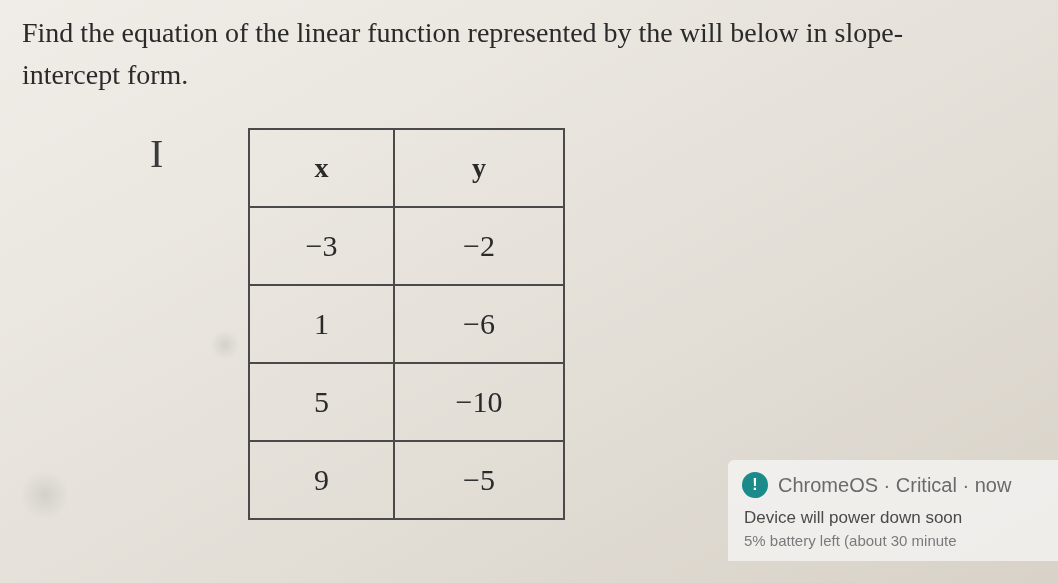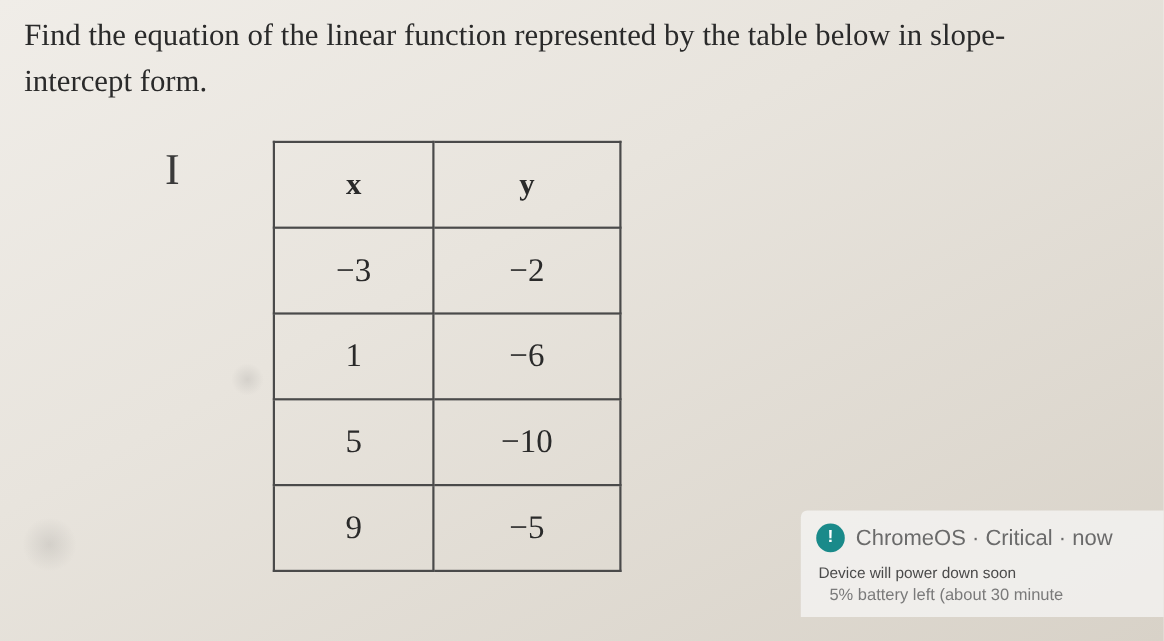--- a/index.html
+++ b/index.html
@@ -89,42 +89,42 @@
       color: white;
       font-size: 16px;
       font-weight: bold;
       flex-shrink: 0;
     }
     .notif-title-line {
       font-size: 20px;
       color: #6a6a6a;
     }
     .notif-body {
-      font-size: 14px;
+      font-size: 17px;
       color: #4a4a4a;
       margin-bottom: 4px;
       margin-left: 2px;
     }
     .notif-sub {
       font-size: 15px;
       color: #7a7a7a;
-      margin-left: 12px;
+      margin-left: 2px;
     }
     .smudge {
       position: absolute;
       border-radius: 50%;
       background: radial-gradient(circle, rgba(100,100,100,0.15) 0%, transparent 70%);
     }
     .smudge1 { top: 330px; left: 210px; width: 30px; height: 30px; }
     .smudge2 { top: 470px; left: 20px; width: 50px; height: 50px; }
   </style>
 </head>
 <body>
 
-<div class="question">Find the equation of the linear function represented by the table below in slope-intercept form.</div>
+<div class="question">Find the equation of the linear function represented by the will below in slope-intercept form.</div>
 
 <div class="cursor-mark">I</div>
 
 <table class="data-table">
   <thead>
     <tr>
       <th>x</th>
       <th class="y-col">y</th>
     </tr>
   </thead>

